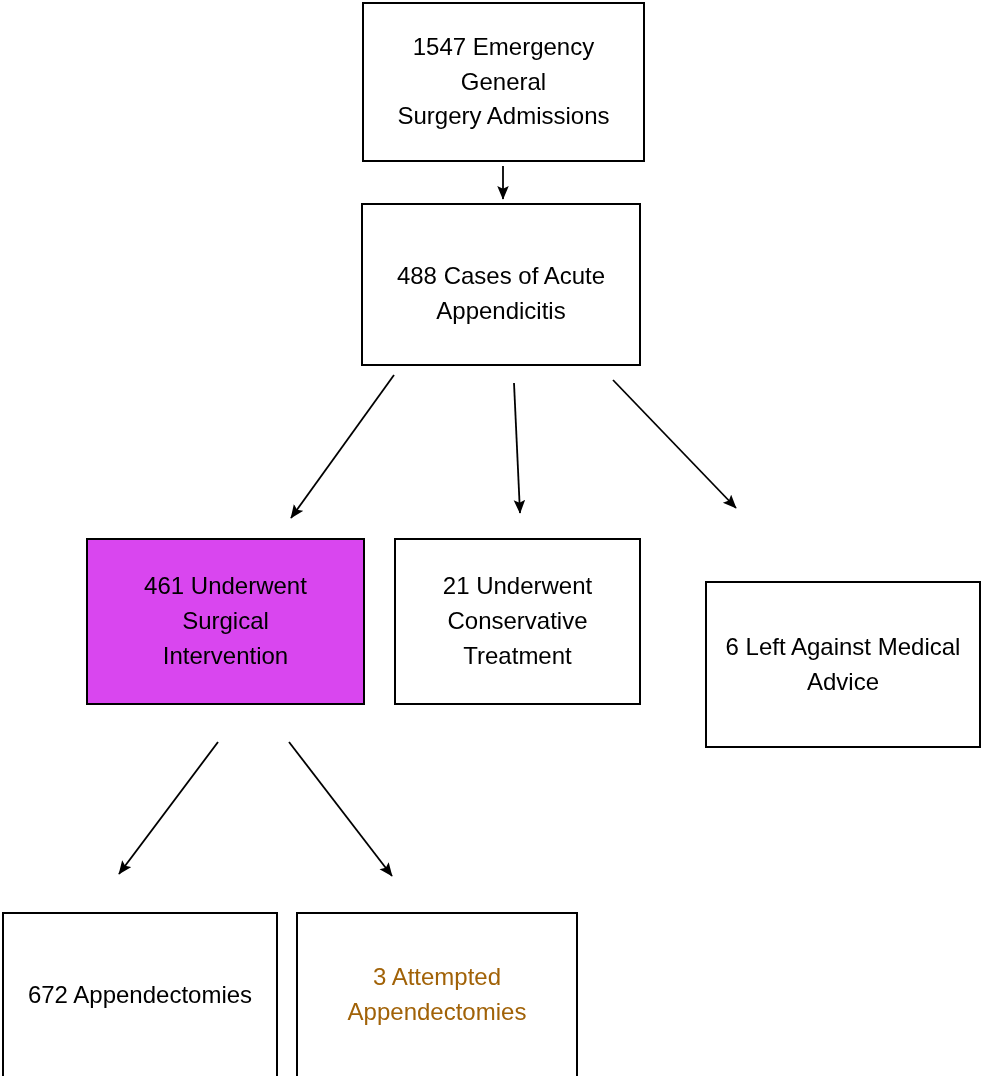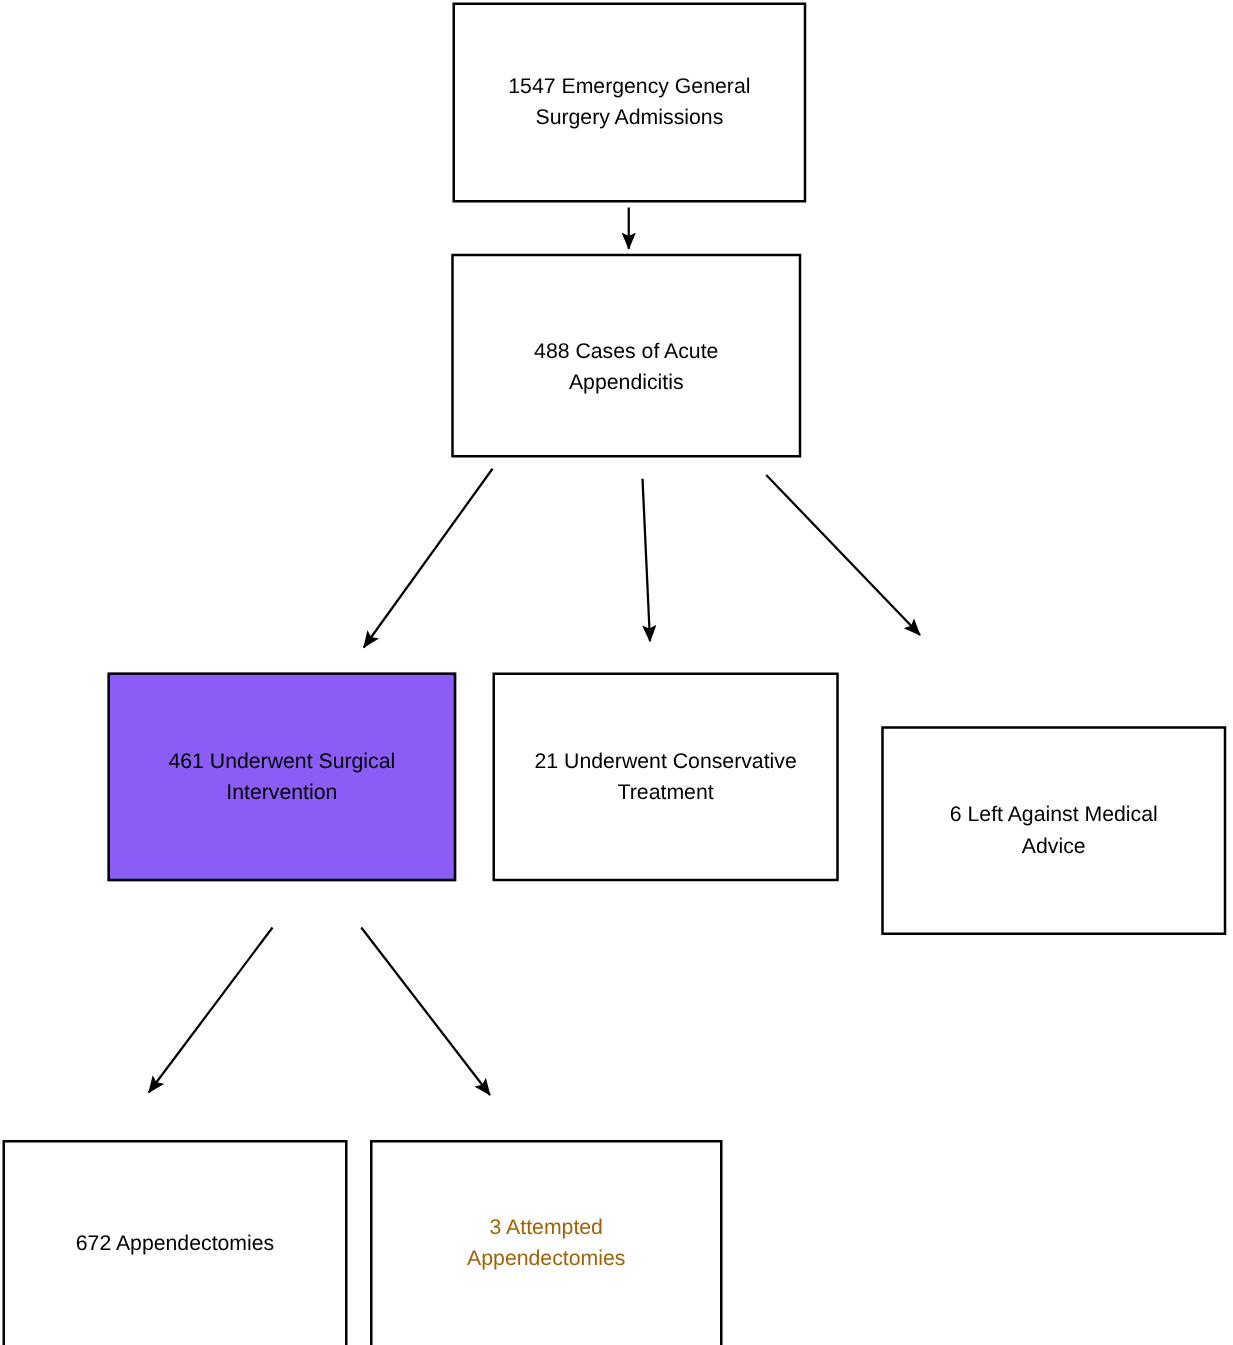--- a/index.html
+++ b/index.html
@@ -22,21 +22,21 @@
     box-sizing: border-box;
     border: 2px solid #000000;
     background: #ffffff;
     display: flex;
     align-items: center;
     justify-content: center;
     text-align: center;
   }
   .node-label {
     font-family: "Liberation Sans", sans-serif;
-    font-size: 17px;
+    font-size: 24px;
     line-height: 1.45;
     color: #000000;
     padding: 0 10px;
     white-space: pre-line;
   }
   #edge-layer {
     position: absolute;
     left: 0;
     top: 0;
     width: 986px;
@@ -67,25 +67,25 @@
 
   <div id="nodes-layer">
       <div class="node" style="left: 362px; top: 2px; width: 283px; height: 160px; border-color: rgb(0, 0, 0); background: rgb(255, 255, 255);">
         <div class="node-label" style="color: rgb(0, 0, 0);">1547 Emergency General
 Surgery Admissions</div>
       </div>
       <div class="node" style="left: 361px; top: 203px; width: 280px; height: 163px; border-color: rgb(0, 0, 0); background: rgb(255, 255, 255);">
         <div class="node-label" style="color: rgb(0, 0, 0); margin-top: 19px;">488 Cases of Acute
 Appendicitis</div>
       </div>
-      <div class="node" style="left: 86px; top: 538px; width: 279px; height: 167px; border-color: rgb(0, 0, 0); background: #8b5cf6;">
+      <div class="node" style="left: 86px; top: 538px; width: 279px; height: 167px; border-color: rgb(0, 0, 0); background: #d946ef;">
         <div class="node-label" style="color: rgb(0, 0, 0);">461 Underwent Surgical
 Intervention</div>
       </div>
-      <div class="node" style="left: 394px; top: 538px; width: 277px; height: 167px; border-color: rgb(0, 0, 0); background: rgb(255, 255, 255);">
+      <div class="node" style="left: 394px; top: 538px; width: 247px; height: 167px; border-color: rgb(0, 0, 0); background: rgb(255, 255, 255);">
         <div class="node-label" style="color: rgb(0, 0, 0);">21 Underwent Conservative
 Treatment</div>
       </div>
       <div class="node" style="left: 705px; top: 538px; width: 276px; height: 167px; border-color: rgb(0, 0, 0); background: rgb(255, 255, 255); margin-top: 43px;">
         <div class="node-label" style="color: rgb(0, 0, 0);">6 Left Against Medical
 Advice</div>
       </div>
       <div class="node" style="left: 2px; top: 912px; width: 276px; height: 166px; border-color: rgb(0, 0, 0); background: rgb(255, 255, 255);">
         <div class="node-label" style="color: rgb(0, 0, 0);">672 Appendectomies</div>
       </div>

